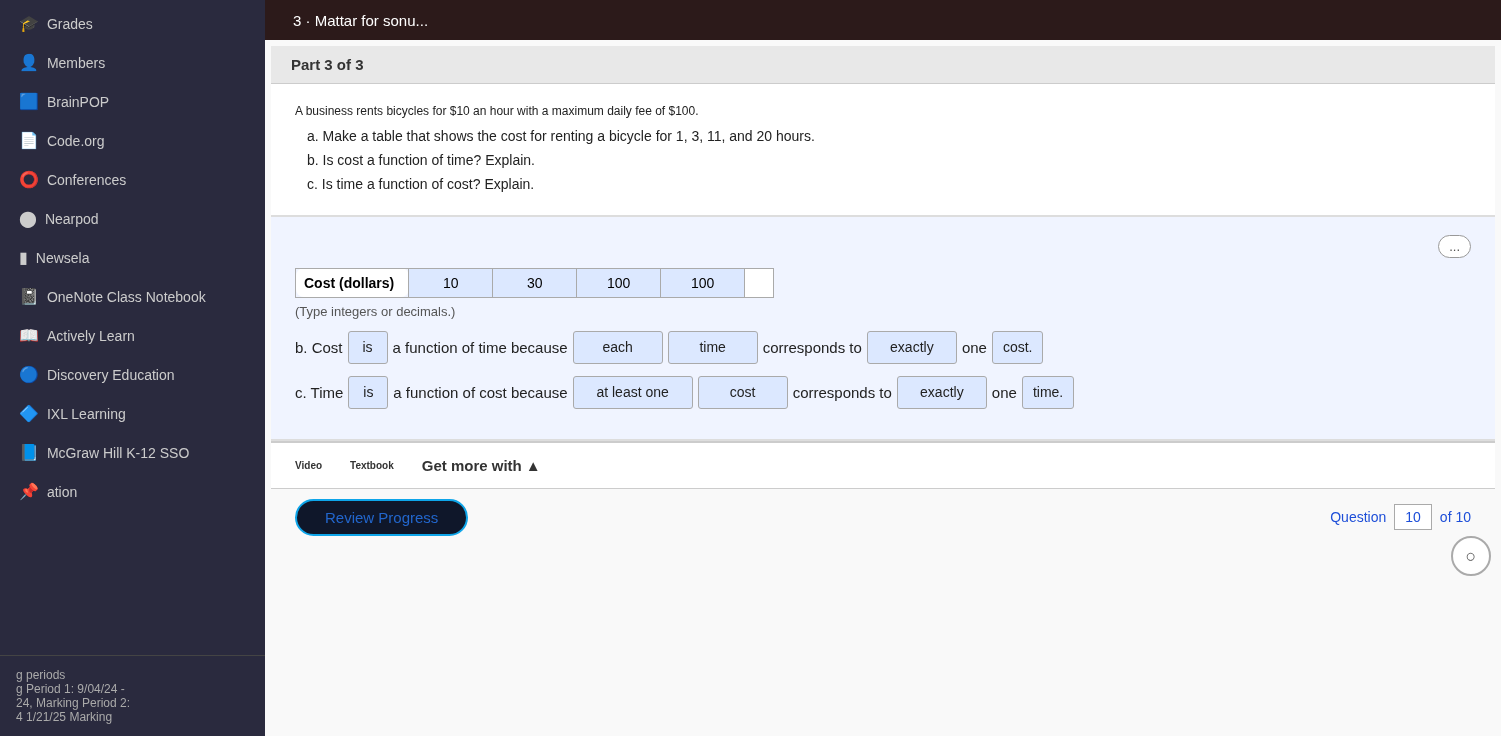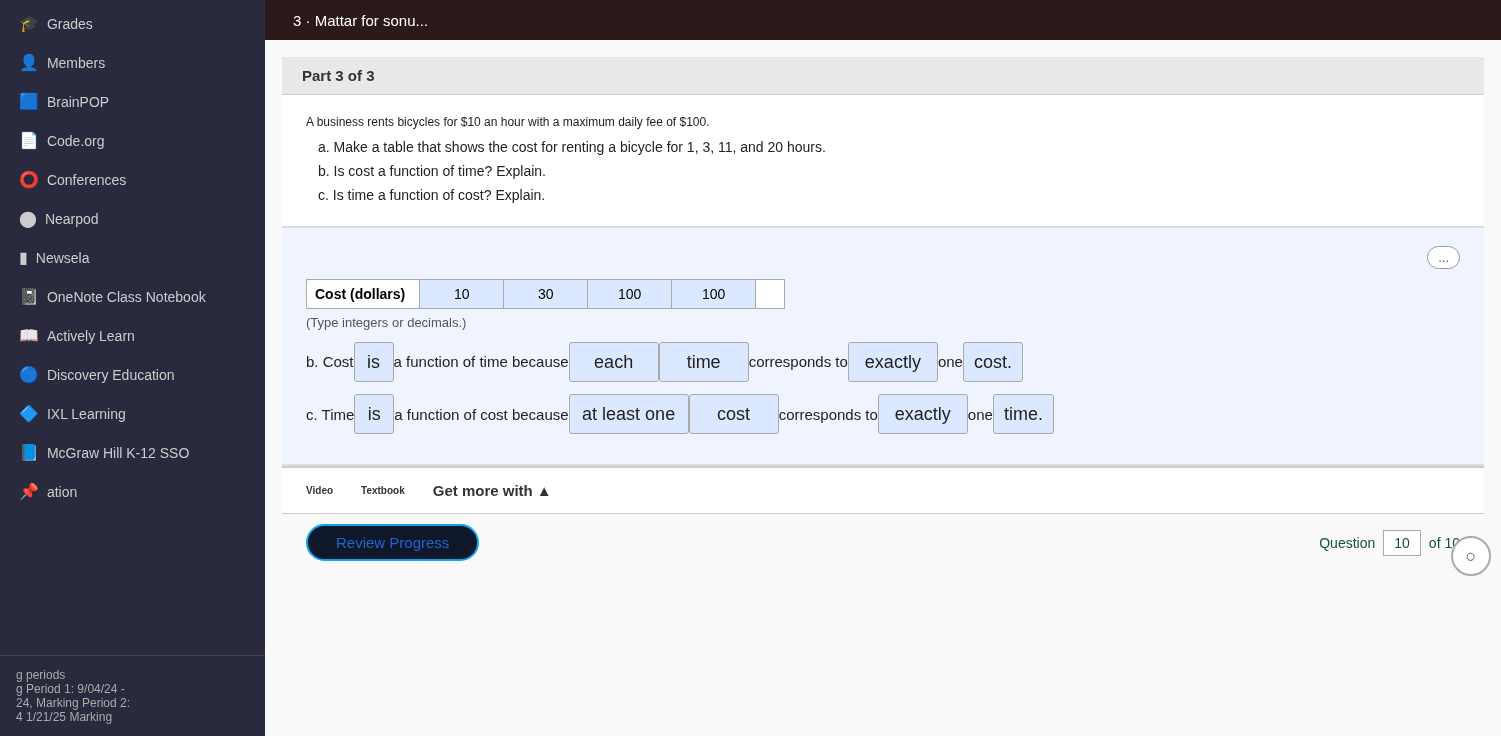--- a/index.html
+++ b/index.html
@@ -63,21 +63,21 @@
       min-height: 40px;
       display: flex;
       align-items: center;
     }
 
     
     .content-area {
       flex: 1;
       overflow-y: auto;
       background: #f9f9f9;
-      padding: 17px;
+      padding: 6px;
     }
 
     
     .part-header {
       background: #e8e8e8;
       padding: 10px 20px;
       font-size: 15px;
       font-weight: bold;
       color: #333;
       border-bottom: 1px solid #ccc;
@@ -161,29 +161,30 @@
     }
 
     
     .fill-sentence {
       font-size: 15px;
       color: #222;
       margin: 12px 0;
       display: flex;
       align-items: center;
       flex-wrap: wrap;
+      gap: 5px;
       line-height: 1.8;
     }
     .fill-box {
       display: inline-block;
       border: 1px solid #aaa;
       background: #dce8ff;
       padding: 3px 10px;
       border-radius: 3px;
-      font-size: 18px;
+      font-size: 14px;
       min-width: 40px;
       text-align: center;
     }
     .fill-box.wide {
       min-width: 90px;
     }
     .fill-box.xwide {
       min-width: 120px;
     }
 
@@ -229,21 +230,21 @@
       font-size: 15px;
       color: #2266cc;
       cursor: pointer;
       background: #0f172a;
     }
     .question-nav {
       display: flex;
       align-items: center;
       gap: 8px;
       font-size: 14px;
-      color: #14532d;
+      color: #1d4ed8;
     }
     .question-num-box {
       border: 1px solid #aaa;
       padding: 4px 10px;
       background: #fff;
       font-size: 14px;
     }
 
     
     .scroll-circle {

